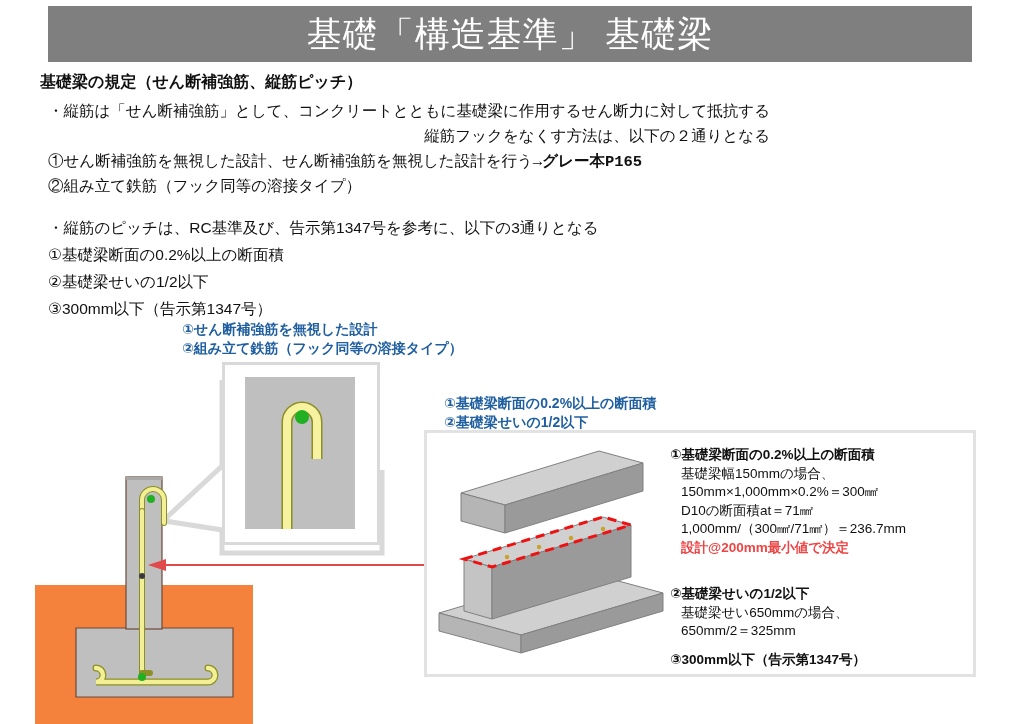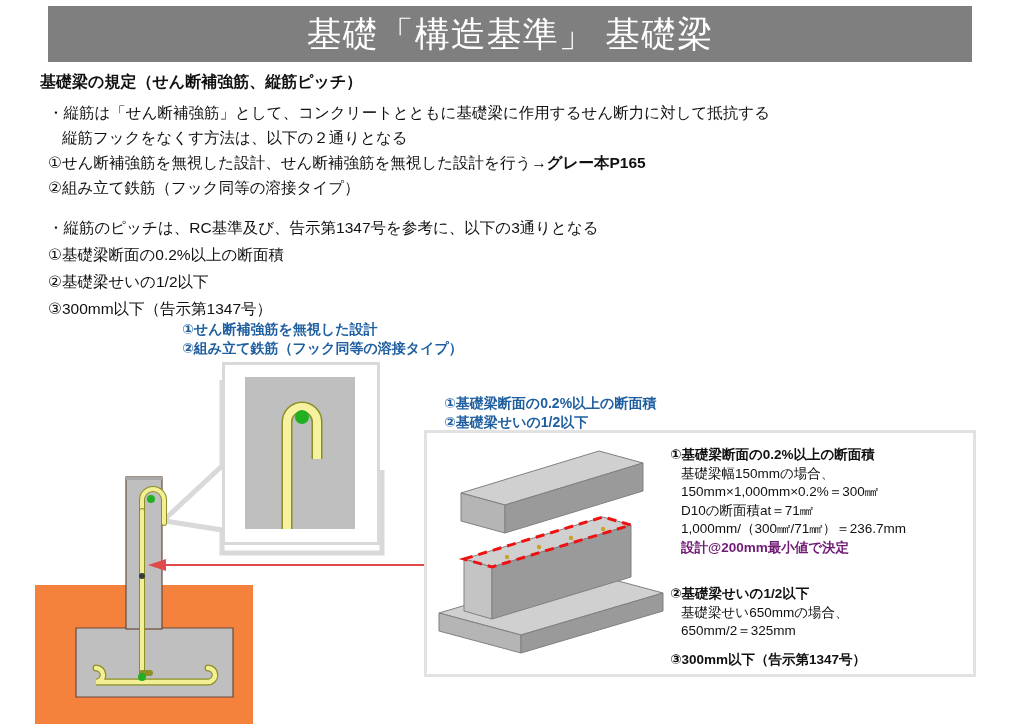--- a/index.html
+++ b/index.html
@@ -53,22 +53,23 @@
     font-weight: bold;
     white-space: nowrap;
   }
   .para-a {
     position: absolute;
     left: 48px;
     top: 100px;
     font-size: 15.5px;
     line-height: 25px;
     white-space: nowrap;
-  }
-  .para-a .ind { padding-left: 14px; }
+    font-family: Liberation Mono, monospace;
+  }
+  .para-a .ind { padding-left: 14px; text-align: right; }
   .para-b {
     position: absolute;
     left: 48px;
     top: 214px;
     font-size: 15.5px;
     line-height: 27px;
     white-space: nowrap;
   }
   .bold-inline { font-weight: bold; }
 
@@ -129,21 +130,21 @@
     font-size: 13.5px;
     line-height: 18.5px;
     white-space: nowrap;
   }
   .calc-1 { left: 243px; top: 13px; }
   .calc-2 { left: 243px; top: 152px; }
   .calc-3 { left: 243px; top: 218px; }
   .calc-title { font-weight: bold; }
   .calc-line { padding-left: 11px; }
   .calc-red {
-    color: #701a75;
+    color: #ef4444;
     font-weight: bold;
     padding-left: 11px;
   }
 
   svg { display: block; overflow: visible; }
 </style>
 </head>
 <body>
 
 <div class="slide">

